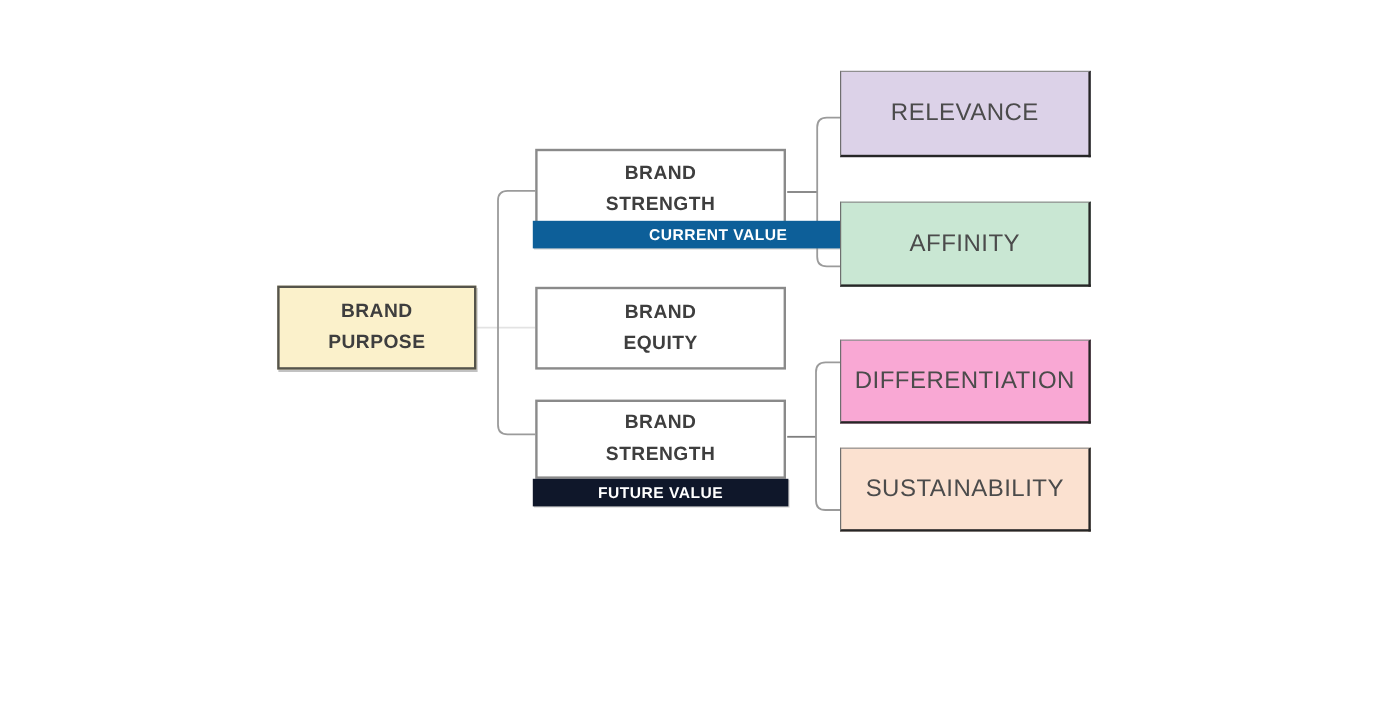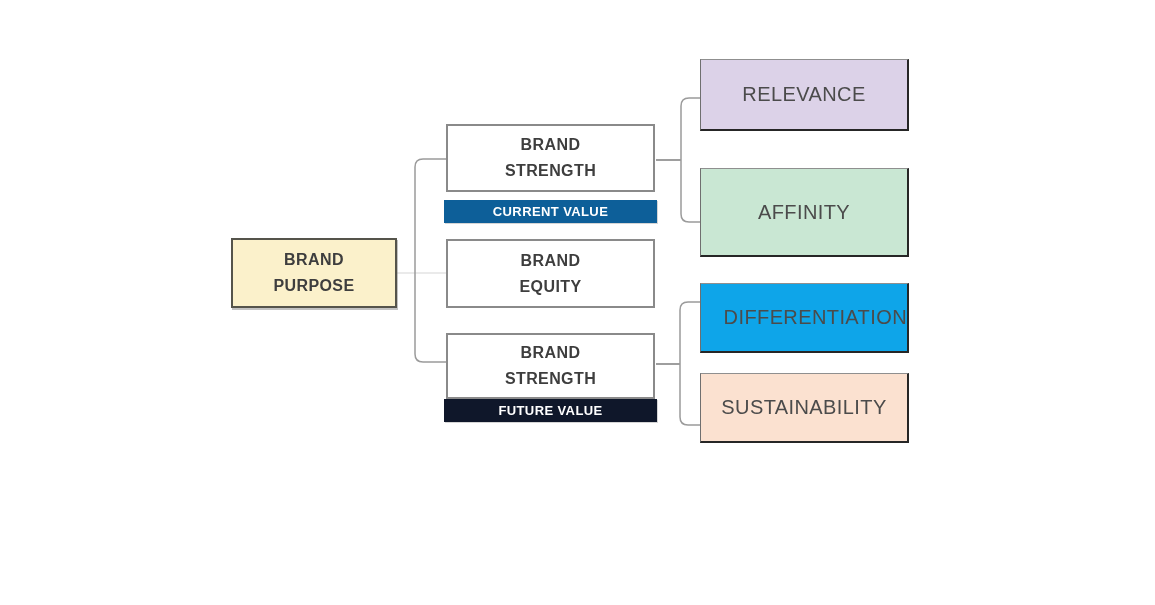--- a/index.html
+++ b/index.html
@@ -60,40 +60,40 @@
     height: 23px;
     display: flex;
     align-items: center;
     justify-content: center;
     color: #ffffff;
     font-size: 13px;
     font-weight: 600;
     letter-spacing: 0.4px;
     box-shadow: 1px 1px 0 rgba(150,150,150,0.4);
   }
-  #banner-current { top: 200px; }
+  #banner-current { top: 184px; padding-left: 48px; }
   #banner-future  { top: 399px; }
   
   .leaf-box {
     left: 700px;
     width: 209px;
     border-top: 1px solid #8f8f8f;
     border-left: 1px solid #6f6f6f;
     border-right: 2px solid #262626;
     border-bottom: 2px solid #262626;
   }
   .leaf-box .label {
     font-size: 20px;
     font-weight: 400;
     letter-spacing: 0.4px;
     color: #4b4b4b;
     white-space: nowrap;
   }
   #box-relevance       { top: 59px;  height: 72px; }
-  #box-affinity        { top: 168px; height: 89px; }
+  #box-affinity        { top: 168px; height: 71px; }
   #box-differentiation { top: 283px; height: 70px; }
   #box-sustainability  { top: 373px; height: 70px; }
 </style>
 </head>
 <body>
 
 <div id="stage">
 
   <svg id="connectors" viewBox="0 0 1155 605" fill="none">
 
@@ -131,21 +131,21 @@
   <div class="banner" id="banner-future" style="background-color: #0f172a;">FUTURE VALUE</div>
 
   <div class="box leaf-box" id="box-relevance" style="background-color: rgb(220, 210, 232);">
     <div class="label">RELEVANCE</div>
   </div>
 
   <div class="box leaf-box" id="box-affinity" style="background-color: rgb(201, 231, 211);">
     <div class="label">AFFINITY</div>
   </div>
 
-  <div class="box leaf-box" id="box-differentiation" style="background-color: #0ea5e9; align-items: flex-end;">
+  <div class="box leaf-box" id="box-differentiation" style="background-color: #f9a8d4;">
     <div class="label">DIFFERENTIATION</div>
   </div>
 
   <div class="box leaf-box" id="box-sustainability" style="background-color: rgb(251, 225, 208);">
     <div class="label">SUSTAINABILITY</div>
   </div>
 
 </div>
 
 </body></html>

